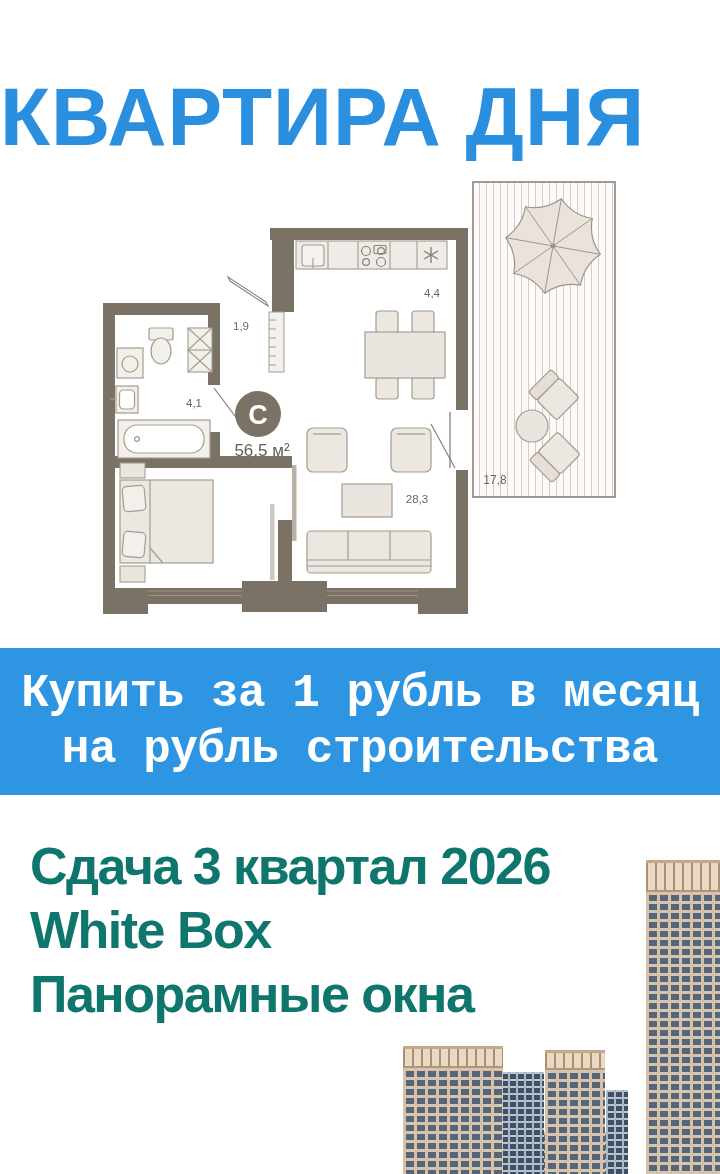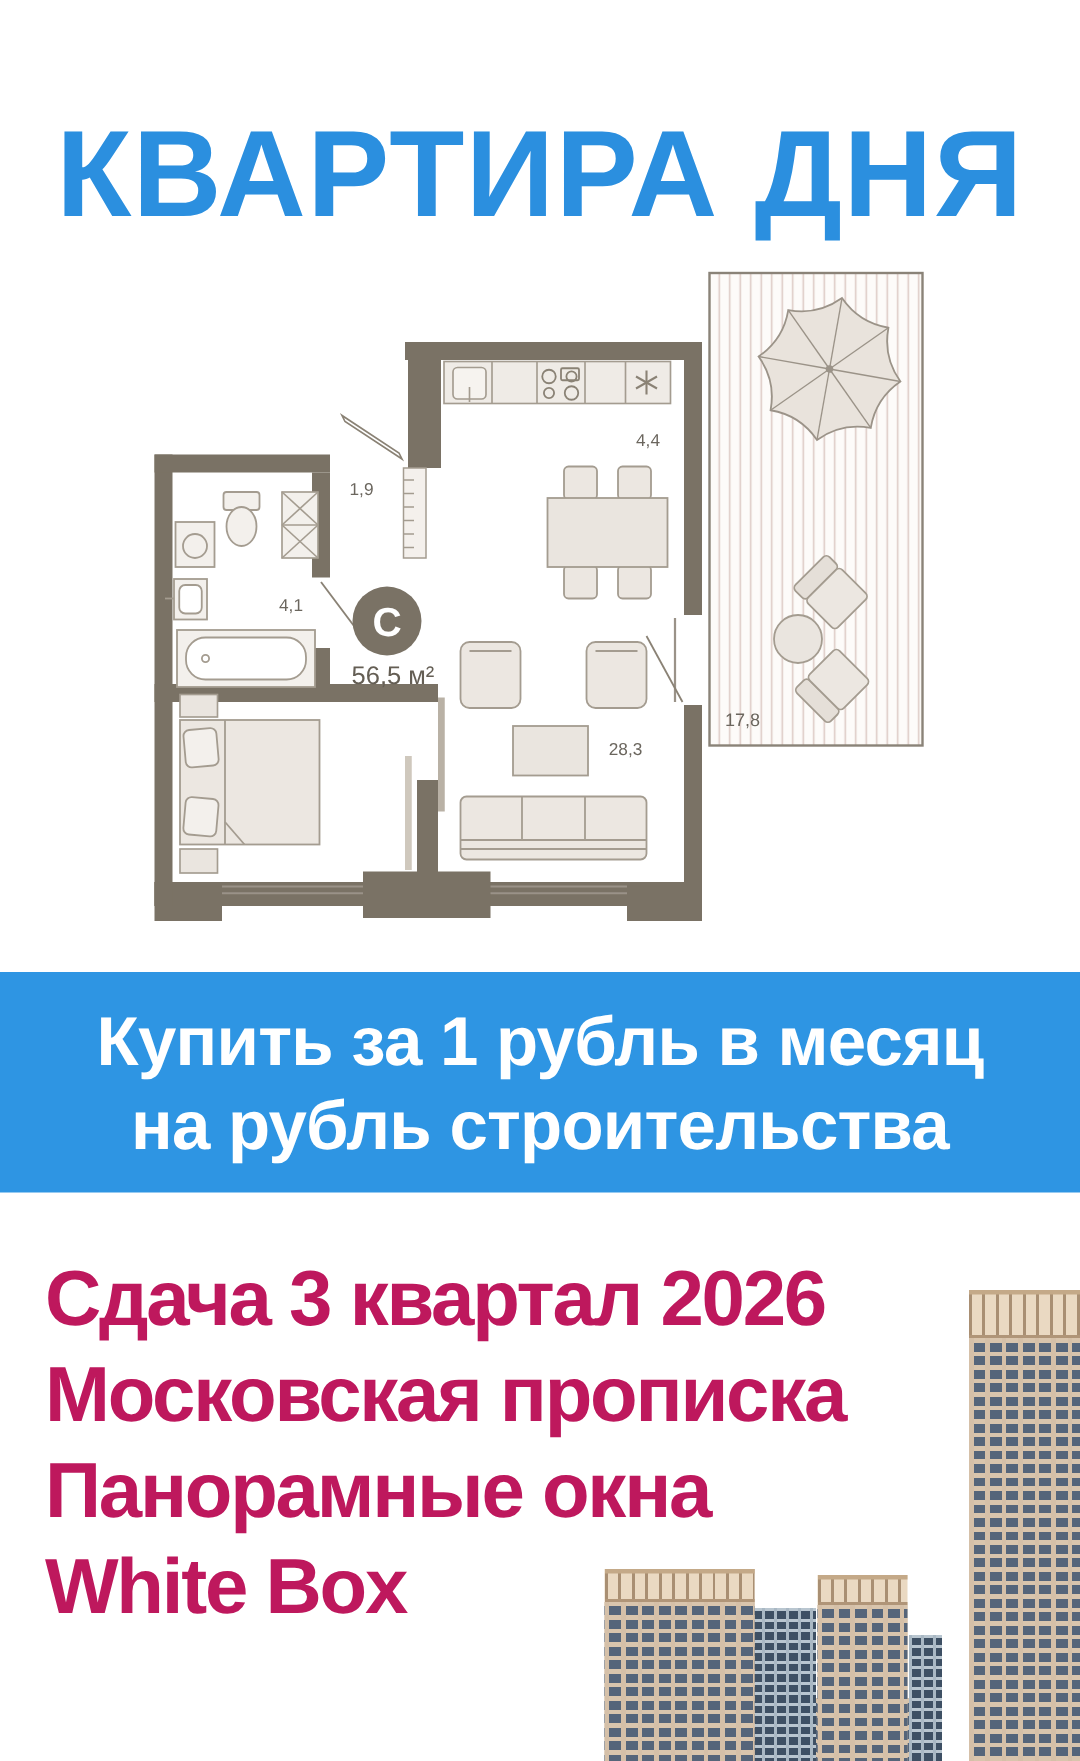--- a/index.html
+++ b/index.html
@@ -1,26 +1,26 @@
 <!DOCTYPE html>
 <html><head>
 <meta charset="utf-8">
 <style>
   html,body{margin:0;padding:0;background:#fff;}
   .page{position:relative;width:720px;height:1174px;background:#ffffff;overflow:hidden;
         font-family:"Liberation Sans",sans-serif;}
-  .title{position:absolute;top:70px;left:0;right:0;text-align:center;
+  .title{position:absolute;top:70px;left:0;right:0;text-align:left;
          font-size:82px;font-weight:bold;color:#2b8fdf;letter-spacing:1px;white-space:nowrap;}
   .plan-svg{position:absolute;left:0;top:0;width:720px;height:648px;}
   .banner{position:absolute;left:0;top:648px;width:720px;height:147px;background:#2e95e3;
           display:flex;flex-direction:column;align-items:center;justify-content:center;z-index:6;}
   .banner .bline{color:#ffffff;font-weight:bold;font-size:46px;line-height:56px;
-                 letter-spacing:-0.5px;white-space:nowrap;}
+                 letter-spacing:-0.5px;white-space:nowrap;font-family:Liberation Mono, monospace;}
   .features{position:absolute;left:30px;top:834px;z-index:5;}
-  .features .feat{font-size:52px;font-weight:bold;color:#be185d;line-height:64px;
+  .features .feat{font-size:52px;font-weight:bold;color:#0f766e;line-height:64px;
                   letter-spacing:-1.5px;white-space:nowrap;}
   
   .bld{position:absolute;}
   .beige-body{background-color:#d5c0a8;background-image:
       repeating-linear-gradient(90deg,#d5c0a8 0 3px,transparent 3px 11px),
       repeating-linear-gradient(180deg,#d9c5ad 0 3px,#55657a 3px 9px);}
   .blue-body{background-color:#a9b8c4;background-image:
       repeating-linear-gradient(90deg,#a9b8c4 0 2px,transparent 2px 8px),
       repeating-linear-gradient(180deg,#b9c6d0 0 2px,#3e5064 2px 7px);}
   .crown{background-color:#ead9c2;background-image:
@@ -215,23 +215,22 @@
     </g>
   </svg>
 
   <div class="banner">
     <div class="bline">Купить за 1 рубль в месяц</div>
     <div class="bline">на рубль строительства</div>
   </div>
 
   <div class="features">
     <div class="feat">Сдача 3 квартал 2026</div>
-    <div class="feat">Московская прописка</div>
+    <div class="feat">White Box</div>
     <div class="feat">Панорамные окна</div>
-    <div class="feat">White Box</div>
   </div>
 
   <div>
     <div class="bld beige-body z1" style="left:430px;top:1132px;width:198px;height:42px;"></div>
     <div class="bld blue-body z2" style="left:492px;top:1072px;width:52px;height:102px;"></div>
     <div class="bld blue-body z2" style="left:606px;top:1090px;width:22px;height:84px;"></div>
     <div class="bld crown z3" style="left:403px;top:1046px;width:100px;height:22px;"></div>
     <div class="bld beige-body z3" style="left:403px;top:1068px;width:100px;height:106px;"></div>
     <div class="bld crown z3" style="left:545px;top:1050px;width:60px;height:20px;"></div>
     <div class="bld beige-body z3" style="left:545px;top:1070px;width:60px;height:104px;"></div>

